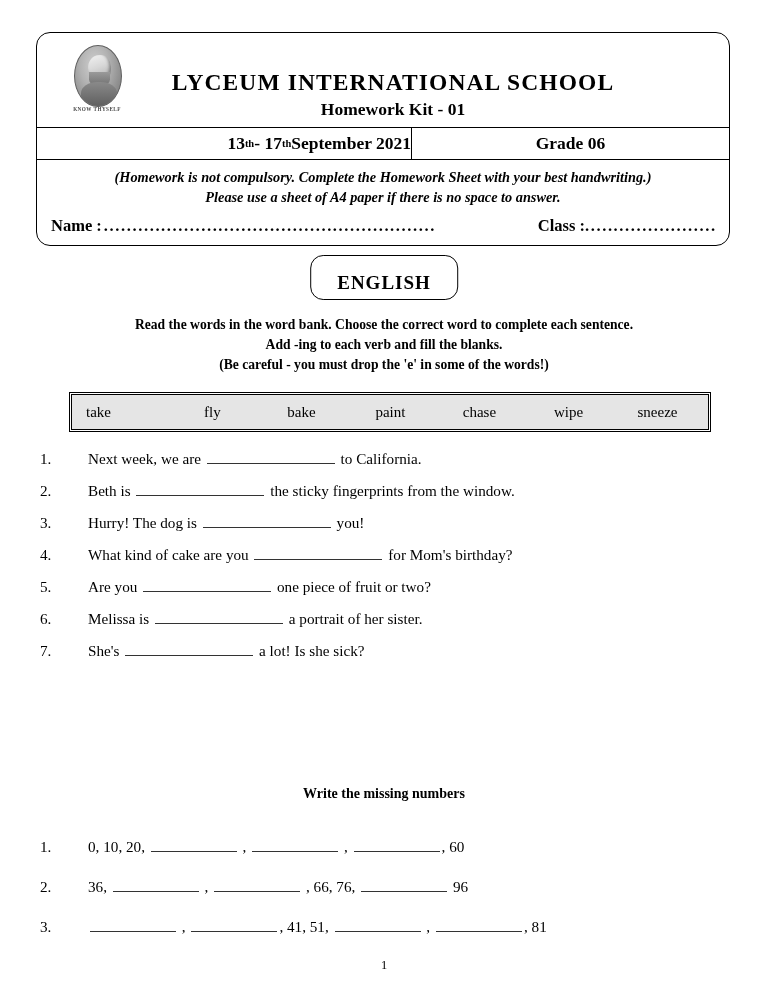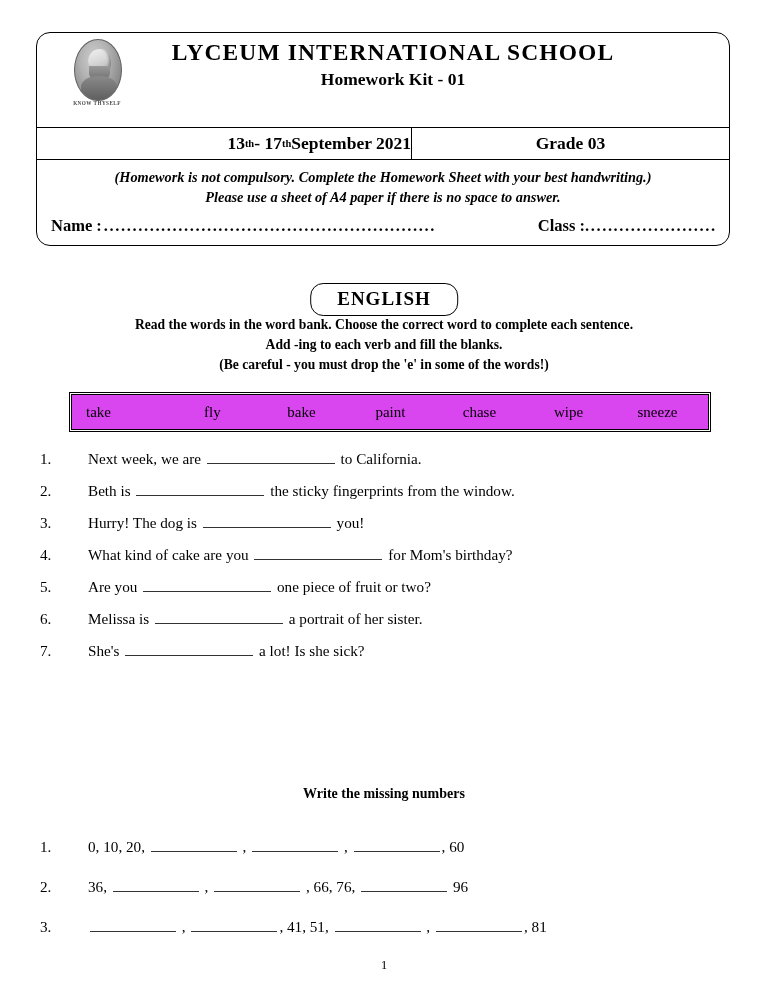--- a/index.html
+++ b/index.html
@@ -31,21 +31,21 @@
     top: 32px;
     width: 694px;
     border: 1.6px solid #000;
     border-radius: 14px;
     box-sizing: border-box;
     background: #fff;
   }
 
   .header-top {
     display: flex;
-    align-items: flex-start;
+    align-items: flex-end;
     padding: 6px 0 6px 0;
     min-height: 82px;
   }
 
   .logo-cell {
     width: 120px;
     display: flex;
     justify-content: center;
     align-items: center;
     flex-shrink: 0;
@@ -202,23 +202,23 @@
     border-radius: 13px;
     font-weight: bold;
     letter-spacing: 1px;
     background: #fff;
     box-sizing: border-box;
   }
   .pill-english {
     position: absolute;
     left: 50%;
     transform: translateX(-50%);
-    top: 283px;
+    top: 255px;
     font-size: 19px;
-    padding: 4px 26px 5px 26px;
+    padding: 16px 26px 5px 26px;
   }
   .pill-maths {
     position: absolute;
     left: 50%;
     transform: translateX(-50%);
     top: 728px;
     font-size: 19px;
     padding: 4px 30px 5px 30px;
   }
 
@@ -239,21 +239,21 @@
     left: 71px;
     top: 394px;
     width: 638px;
     height: 36px;
     box-sizing: border-box;
     border: 1px solid #000;
     outline: 1.6px solid #000;
     outline-offset: 1.5px;
     display: flex;
     align-items: center;
-    background: #d946ef;
+    background: #e5e5e5;
   }
   .wordbank .wb-word {
     flex: 1;
     text-align: center;
     font-size: 15px;
   }
   .wordbank .wb-word:first-child { text-align: left; padding-left: 14px; flex: 0.92; }
   .wordbank .wb-word:last-child { padding-right: 6px; }
 
   .eng-list {
@@ -345,21 +345,21 @@
     <div class="hdr-divider"></div>
 
     <div class="header-mid">
       <div class="date-cell">
         <span>13</span>
           <sup>th</sup>
           <span> - 17</span>
           <sup>th</sup>
           <span> September 2021</span>
       </div>
-      <div class="grade-cell">Grade 03</div>
+      <div class="grade-cell">Grade 06</div>
     </div>
 
     <div class="hdr-divider"></div>
 
     <div class="header-bottom">
       <div class="note-line">(Homework is not compulsory. Complete the Homework Sheet with your best handwriting.)</div>
       <div class="note-line">Please use a sheet of A4 paper if there is no space to answer.</div>
       <div class="namerow">
         <span class="name-label">Name :</span>
         <span class="dots">..........................................................</span>

